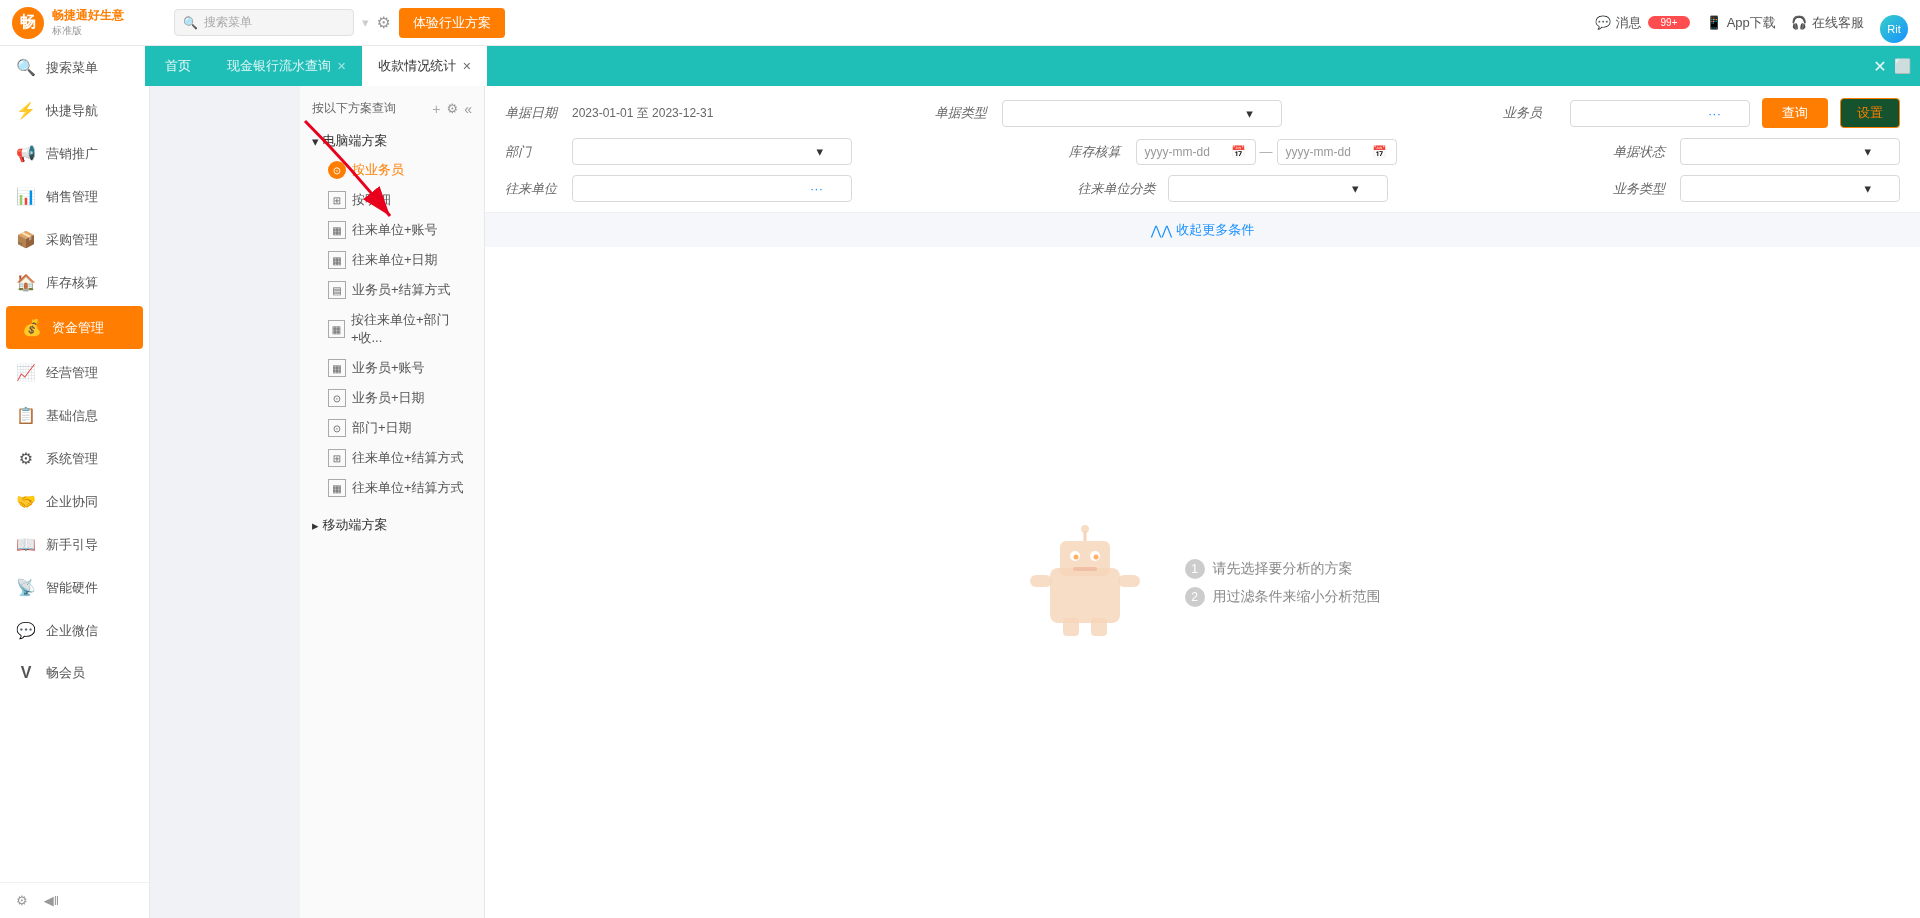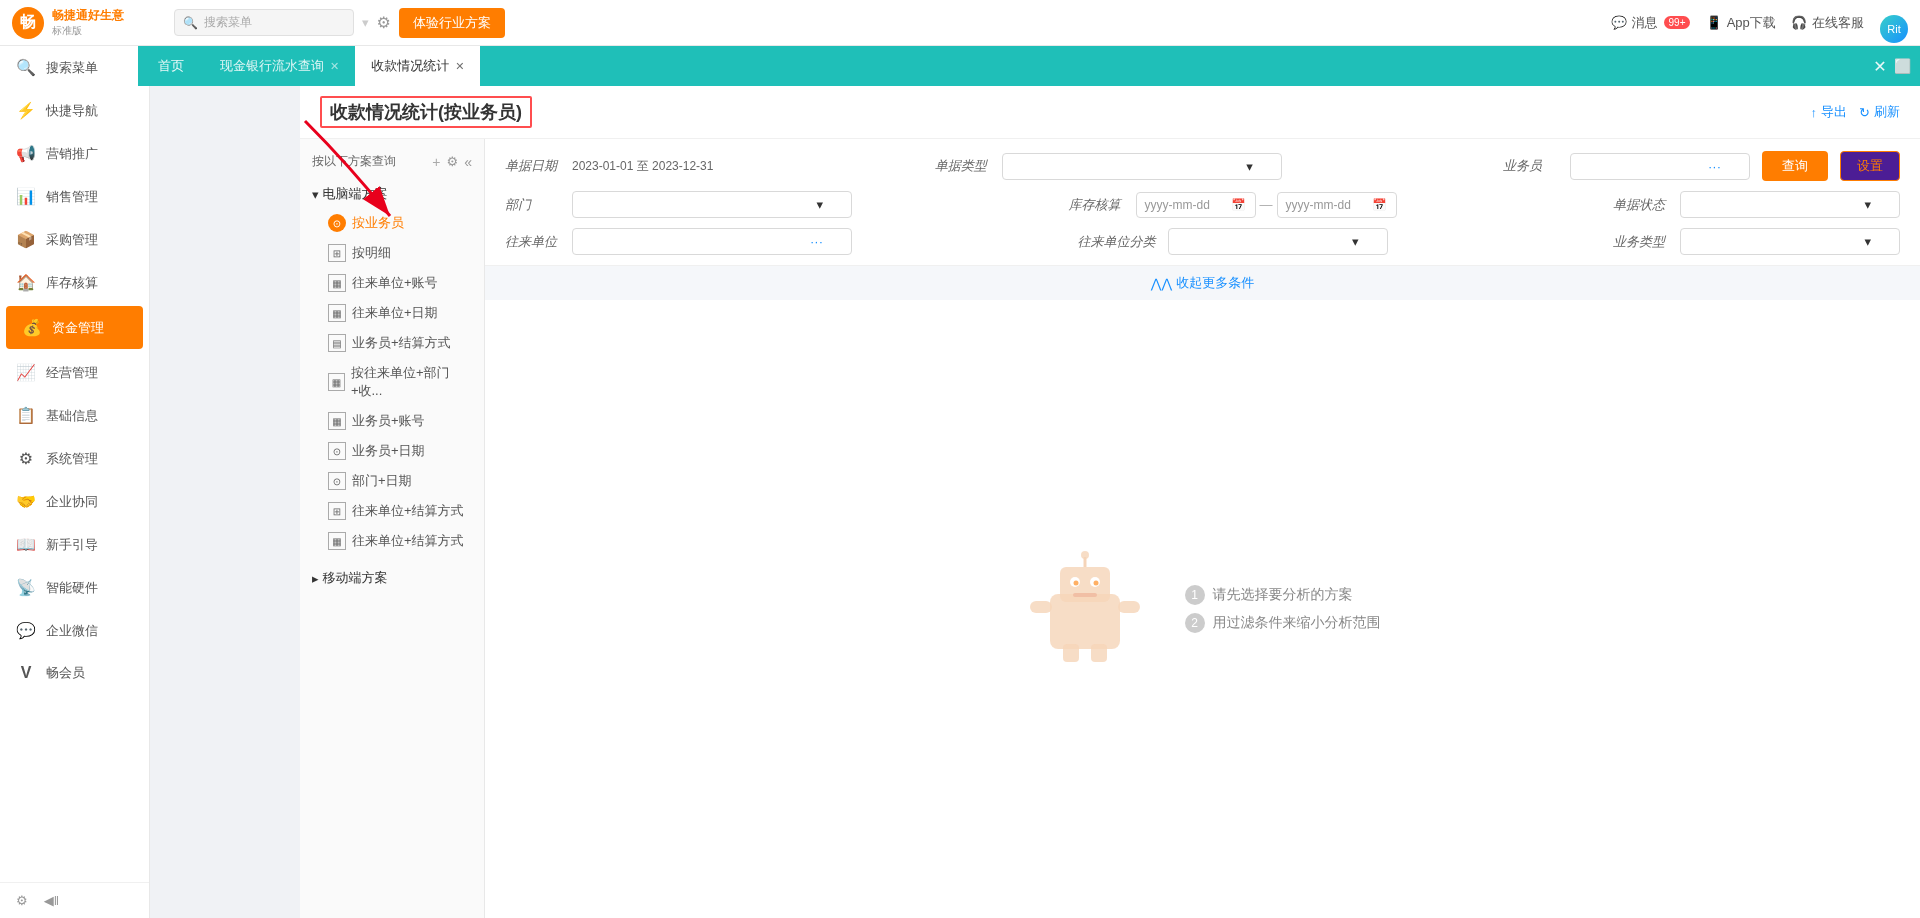--- a/index.html
+++ b/index.html
@@ -61,41 +61,41 @@
       align-items: center;
       gap: 16px;
       color: #555;
       font-size: 13px;
     }
     .msg-badge {
       background: #ff4d4f;
       color: white;
       border-radius: 10px;
       font-size: 10px;
-      padding: 1px 5px;
+      padding: 1px 13px;
       margin-left: 2px;
     }
     .header-right-item {
       display: flex;
       align-items: center;
       gap: 4px;
       cursor: pointer;
     }
     .user-avatar {
       width: 28px; height: 28px;
       background: linear-gradient(135deg, #36cfc9, #1890ff);
       border-radius: 50%;
       display: flex; align-items: center; justify-content: center;
       color: white; font-size: 11px; margin-top: 12px;
     }
 
     
     .tab-bar {
       position: fixed;
-      top: 46px; left: 138px; right: 0;
+      top: 46px; left: 145px; right: 0;
       height: 40px;
       background: #1fbfb8;
       display: flex;
       align-items: stretch;
       z-index: 99;
     }
     .tab-item {
       display: flex;
       align-items: center;
       padding: 12px 16px;
@@ -280,21 +280,21 @@
       background: #ff7d00;
       color: white;
       border: none;
       border-radius: 4px;
       padding: 6px 20px;
       font-size: 13px;
       cursor: pointer;
       white-space: nowrap;
     }
     .setting-btn {
-      background: #4c1d95;
+      background: #14532d;
       color: #ff7d00;
       border: 1px solid #ff7d00;
       border-radius: 4px;
       padding: 5px 16px;
       font-size: 13px;
       cursor: pointer;
     }
     .collapse-btn {
       color: #1890ff;
       cursor: pointer;
@@ -536,33 +536,20 @@
     <span style="cursor:pointer;font-size:16px;">✕</span>
     <span style="cursor:pointer;font-size:14px;">⬜</span>
   </div>
 </div>
 
 <div class="main-layout">
   <div style="width:150px;flex-shrink:0;"></div>
 
   <div class="content-area">
 
-    <div class="page-header">
-      <div class="page-title">收款情况统计(按业务员)</div>
-      <div class="page-actions">
-        <div class="action-btn">
-          <span>↑</span>
-          <span>导出</span>
-        </div>
-        <div class="action-btn">
-          <span>↻</span>
-          <span>刷新</span>
-        </div>
-      </div>
-    </div>
 
     <div class="content-body">
 
       <div class="scheme-panel">
         <div class="scheme-header">
           <span style="font-size:12px;">按以下方案查询</span>
           <div class="scheme-header-actions">
             <span class="add-icon">+</span>
             <span class="gear-icon">⚙</span>
             <span class="collapse-icon">«</span>

